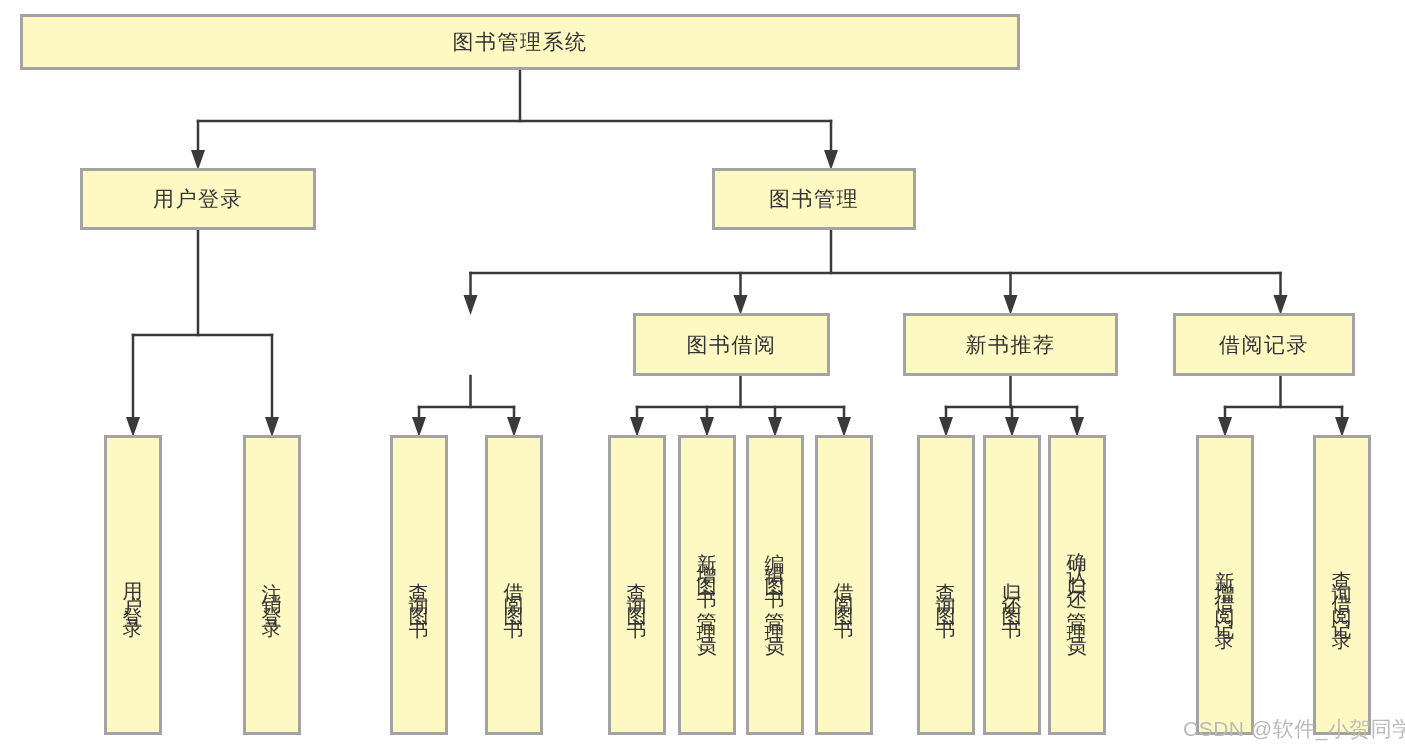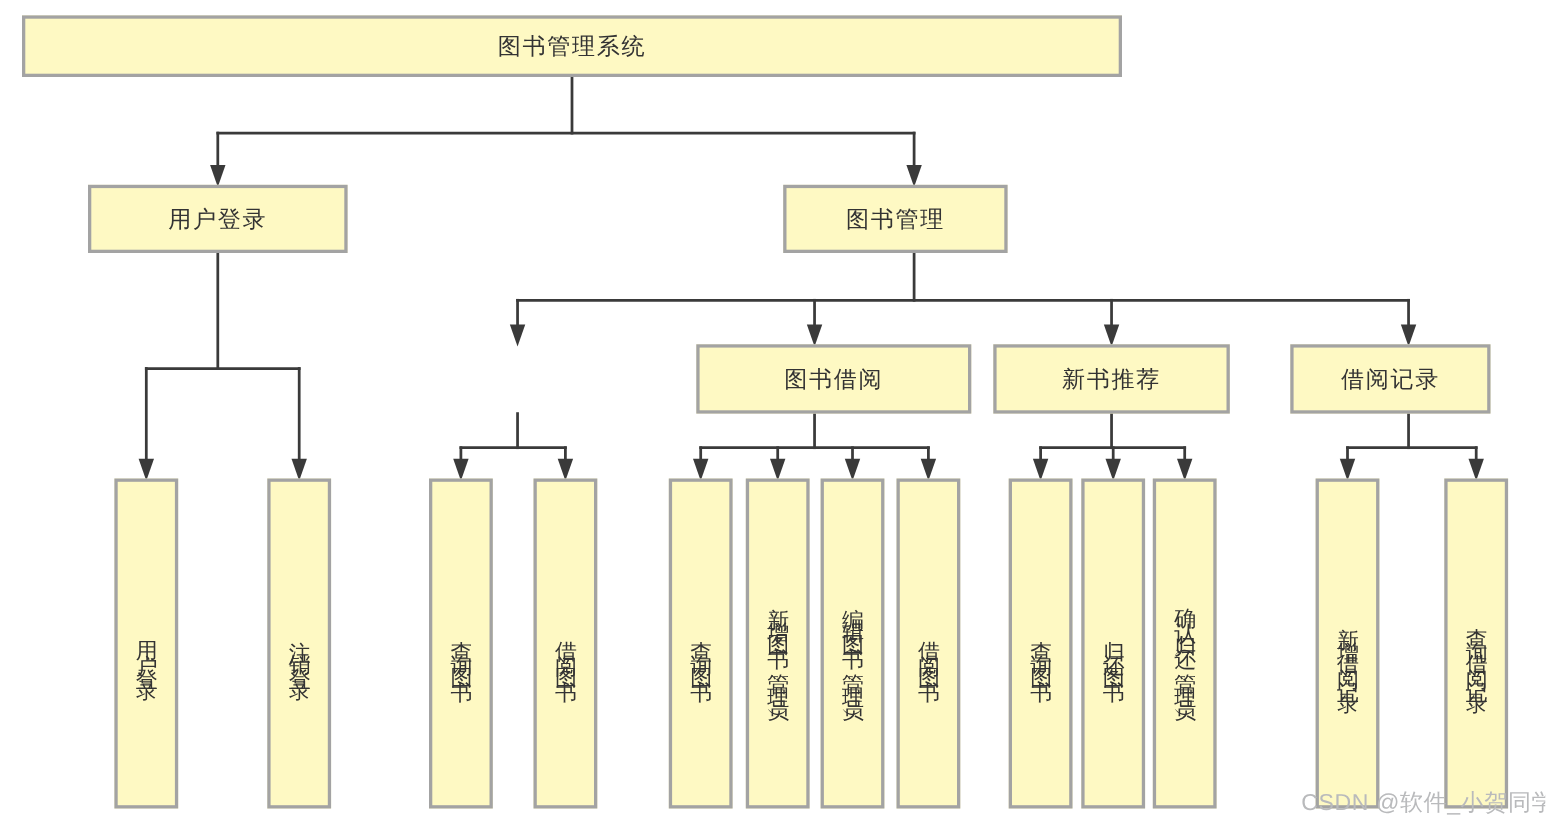--- a/index.html
+++ b/index.html
@@ -89,21 +89,21 @@
     <span>图书管理系统</span>
   </div>
 
   <div class="node h" id="user_login" style="left:80px;top:168px;width:236px;height:62px">
     <span>用户登录</span>
   </div>
   <div class="node h" id="book_mgmt" style="left:712px;top:168px;width:204px;height:62px">
     <span>图书管理</span>
   </div>
 
-  <div class="node h" id="borrowing" style="left:633px;top:313px;width:250px;height:63px">
+  <div class="node h" id="borrowing" style="left:633px;top:313px;width:197px;height:63px">
     <span>图书借阅</span>
   </div>
   <div class="node h" id="current" style="left:903px;top:313px;width:215px;height:63px">
     <span>新书推荐</span>
   </div>
   <div class="node h" id="records" style="left:1173px;top:313px;width:182px;height:63px">
     <span>借阅记录</span>
   </div>
 
   <div class="node v" id="leaf_user_login" style="left:104px;top:435px;width:58px;height:300px">

